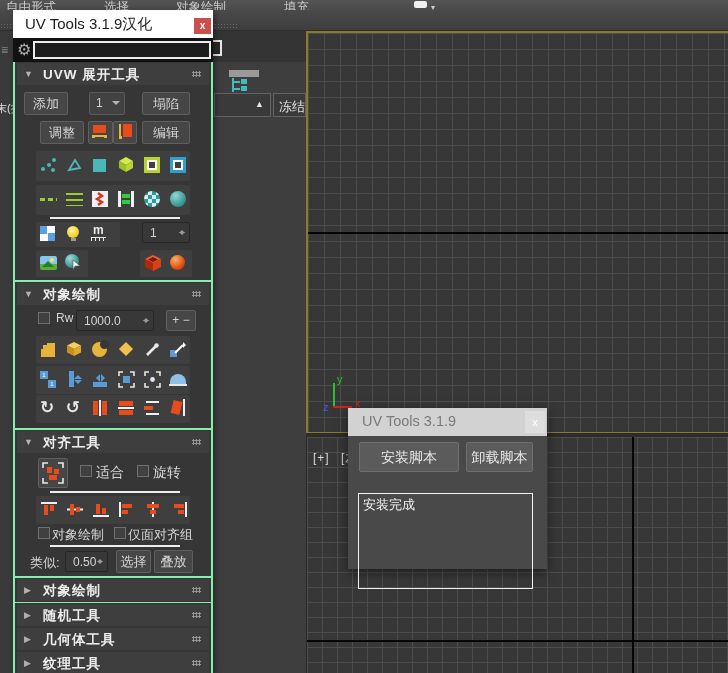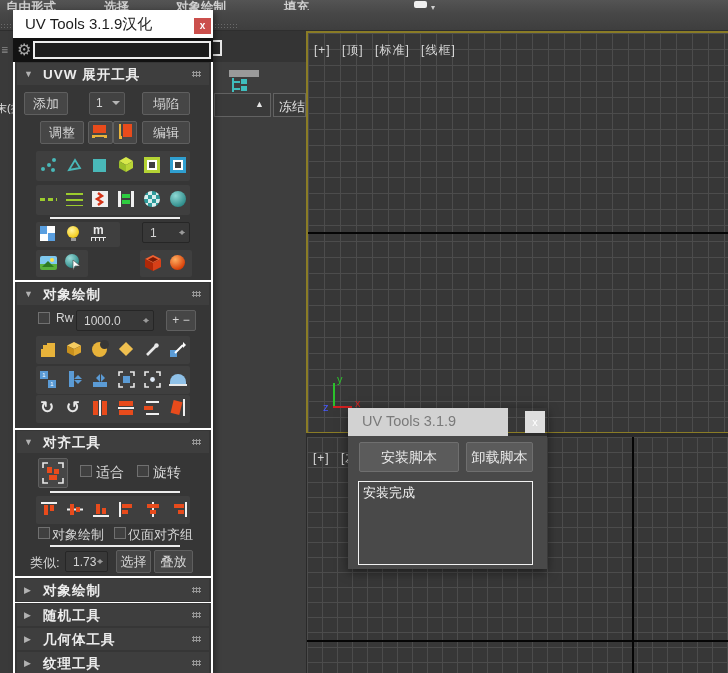--- a/index.html
+++ b/index.html
@@ -1,39 +1,39 @@
 <!DOCTYPE html>
 <html><head>
 <meta charset="utf-8">
 <style>
   html,body{margin:0;padding:0;background:#3c3c3c;}
   *{box-sizing:border-box;font-family:"Liberation Sans","DejaVu Sans",sans-serif;}
   .screen{position:relative;width:728px;height:673px;background:#3c3c3c;overflow:hidden;}
   .abs{position:absolute;}
   
   .topbar{left:0;top:0;width:728px;height:31px;background:linear-gradient(#545454,#474747 45%,#3e3e3e);border-bottom:1px solid #2e2e2e;overflow:hidden;}
-  .menurow{position:absolute;left:0;top:0;width:632px;height:10px;overflow:hidden;font-weight:bold;}
+  .menurow{position:absolute;left:0;top:0;width:632px;height:10px;overflow:hidden;}
   .menuitem{position:absolute;top:0;font-size:12.5px;line-height:15px;color:#cfcfcf;white-space:nowrap;}
   .winicon{position:absolute;width:13px;height:7px;background:#f0f0f0;border-radius:2px;}
   .dots{background-image:radial-gradient(circle,#6a6a6a 0.8px,transparent 1px);background-size:3px 3px;}
   
   .vp-top{left:306px;top:31px;width:422px;height:403px;border-left:2px solid #8a7c26;border-top:2px solid #8a7c26;border-bottom:2px solid #8a7c26;background:#373737;}
   .grid16{background-image:linear-gradient(#4c4c4c 1px,transparent 1px),linear-gradient(90deg,#4c4c4c 1px,transparent 1px);background-size:16px 16px;}
   .grid15{background-image:linear-gradient(#4c4c4c 1px,transparent 1px),linear-gradient(90deg,#4c4c4c 1px,transparent 1px);background-size:15px 15px;}
   .vp-bot{left:306px;top:437px;width:422px;height:236px;background:#373737;border-left:1px solid #2a2a2a;}
   .vpgap{left:306px;top:433px;width:422px;height:4px;background:#2c2c2c;}
   .vplabel{color:#d8d8d8;font-size:12px;white-space:nowrap;letter-spacing:1px;}
   .vplabel span{margin-right:7px;cursor:default;}
   .blackline-h{background:#050505;height:2px;}
   .blackline-v{background:#050505;width:2px;}
   
   .midstrip{left:213px;top:31px;width:93px;height:642px;background:#3e3e3e;}
   .box{background:#3a3a3a;border:1px solid #626262;}
   
-  .panel{left:13px;top:10px;width:200px;height:663px;background:#ffffff;z-index:10;box-shadow:2px 2px 6px rgba(0,0,0,.4);}
+  .panel{left:13px;top:10px;width:200px;height:663px;background:#86efac;z-index:10;box-shadow:2px 2px 6px rgba(0,0,0,.4);}
   .ptitle{left:0;top:0;width:200px;height:28px;background:#ffffff;}
   .ptitle .txt{position:absolute;left:12px;top:5px;font-size:15px;color:#1c1c1c;}
   .pclose{left:181px;top:8px;width:17px;height:16px;background:#cb4f4c;color:#fff;font-size:10px;font-weight:bold;text-align:center;line-height:16px;cursor:pointer;}
   .searchrow{left:0;top:28px;width:200px;height:24px;background:#121212;}
   .gear{position:absolute;left:4px;top:2px;color:#a8a8a8;font-size:16px;line-height:20px;}
   .searchbox{position:absolute;left:20px;top:3px;width:178px;height:18px;background:#1d1d1d;border:2px solid #ededed;color:#ddd;font-size:12px;padding:0 3px;outline:none;}
   .block{background:#363636;left:2px;width:196px;}
   .hdr{position:absolute;left:2px;top:1px;width:192px;height:22px;background:#3e3e3e;}
   .hdr .tri{position:absolute;left:7px;top:6px;font-size:9px;color:#b2b2b2;}
   .hdr .t{position:absolute;left:26px;top:3px;font-size:13.5px;font-weight:bold;color:#ececec;letter-spacing:1px;}
@@ -47,26 +47,26 @@
   .divider{position:absolute;height:2px;background:#ededed;}
   .chk{position:absolute;width:12px;height:12px;background:#404040;border:1px solid #707070;cursor:pointer;}
   .lbl{position:absolute;color:#d6d6d6;font-size:13px;white-space:nowrap;}
   .spin{position:absolute;background:#383838;border:1px solid #262626;border-radius:2px;color:#d5d5d5;font-size:12px;cursor:text;}
   .spin .v{position:absolute;left:7px;top:3px;}
   .spin .up{position:absolute;right:4px;top:4px;width:0;height:0;border:3px solid transparent;border-bottom-color:#9a9a9a;}
   .spin .dn{position:absolute;right:4px;bottom:4px;width:0;height:0;border:3px solid transparent;border-top-color:#9a9a9a;}
   .ic{position:absolute;width:17px;height:17px;cursor:pointer;}
   
   .dialog{left:348px;top:408px;width:199px;height:161px;z-index:30;box-shadow:0 3px 10px rgba(0,0,0,.5);}
-  .dtitle{position:absolute;left:0;top:0;width:160px;height:28px;background:#d2d2d2;}
+  .dtitle{position:absolute;left:0;top:0;width:199px;height:28px;background:#d2d2d2;}
   .dtitle .t{position:absolute;left:14px;top:5px;font-size:14.5px;color:#7a7a7a;}
   .dclose{position:absolute;left:177px;top:3px;width:20px;height:22px;background:#dedede;color:#ffffff;font-size:11px;text-align:center;line-height:22px;cursor:pointer;}
   .dbody{position:absolute;left:0;top:28px;width:199px;height:133px;background:#494949;}
   .dbtn{position:absolute;background:#5b5b5b;border:1px solid #6f6f6f;border-radius:2px;color:#e9e9e9;font-size:14px;text-align:center;cursor:pointer;}
-  .dlog{position:absolute;left:10px;top:45px;width:175px;height:84px;border:1px solid #f2f2f2;color:#f2f2f2;font-size:13px;padding:2px 4px;}
+  .dlog{position:absolute;left:10px;top:57px;width:175px;height:96px;border:1px solid #f2f2f2;color:#f2f2f2;font-size:13px;padding:2px 4px;}
   
   .ring{position:absolute;width:16px;height:16px;}
   .ring .o{position:absolute;inset:0;border:3px solid;}
   .ring .i{position:absolute;inset:3px;border:2px solid #ffffff;}
   .cubesvg{display:block;}
   .ball{border-radius:50%;}
 </style>
 </head>
 <body>
 
@@ -107,26 +107,20 @@
       <span style="position:absolute;right:6px;top:5px;color:#e6e6e6;font-size:9px">▲</span>
     </div>
     <div class="abs box" style="left:60px;top:62px;width:33px;height:24px">
       <span style="position:absolute;left:5px;top:4px;color:#e0e0e0;font-size:13px;white-space:nowrap">冻结</span>
     </div>
   </div>
 
   <div class="abs vp-top">
     <div class="abs grid16" style="left:0;top:0;width:420px;height:399px"></div>
     <div class="abs blackline-h" style="left:0;top:199px;width:420px"></div>
-    <div class="abs vplabel" style="left:6px;top:9px">
-      <span>[+]</span>
-      <span>[顶]</span>
-      <span>[标准]</span>
-      <span>[线框]</span>
-    </div>
 
     <div class="abs" style="left:14px;top:340px;width:62px;height:46px">
       <div style="position:absolute;left:11px;top:10px;width:2px;height:24px;background:#2bc12b"></div>
       <div style="position:absolute;left:11px;top:33px;width:19px;height:2px;background:#d42020"></div>
       <span style="position:absolute;left:15px;top:0px;color:#2bc12b;font-size:11px">y</span>
       <span style="position:absolute;left:33px;top:24px;color:#d42020;font-size:11px">x</span>
       <span style="position:absolute;left:1px;top:28px;color:#4858ff;font-size:11px">z</span>
     </div>
   </div>
 
@@ -474,21 +468,21 @@
 
       <span class="chk" style="left:23px;top:97px"></span>
       <span class="lbl" style="left:37px;top:96px">对象绘制</span>
       <span class="chk" style="left:99px;top:97px"></span>
       <span class="lbl" style="left:113px;top:96px">仅面对齐组</span>
 
       <div class="divider" style="left:35px;top:115px;width:130px"></div>
 
       <span class="lbl" style="left:15px;top:124px">类似:</span>
       <div class="spin" style="left:50px;top:121px;width:43px;height:21px">
-        <span class="v">1.73</span>
+        <span class="v">0.50</span>
         <span class="up"></span>
         <span class="dn"></span>
       </div>
       <div class="btn" style="left:101px;top:120px;width:35px;height:23px;line-height:21px">选择</div>
       <div class="btn" style="left:139px;top:120px;width:39px;height:23px;line-height:21px">叠放</div>
     </div>
 
     <div class="abs block" style="top:568px;height:24px">
       <div class="hdr">
         <span class="tri">▶</span>

